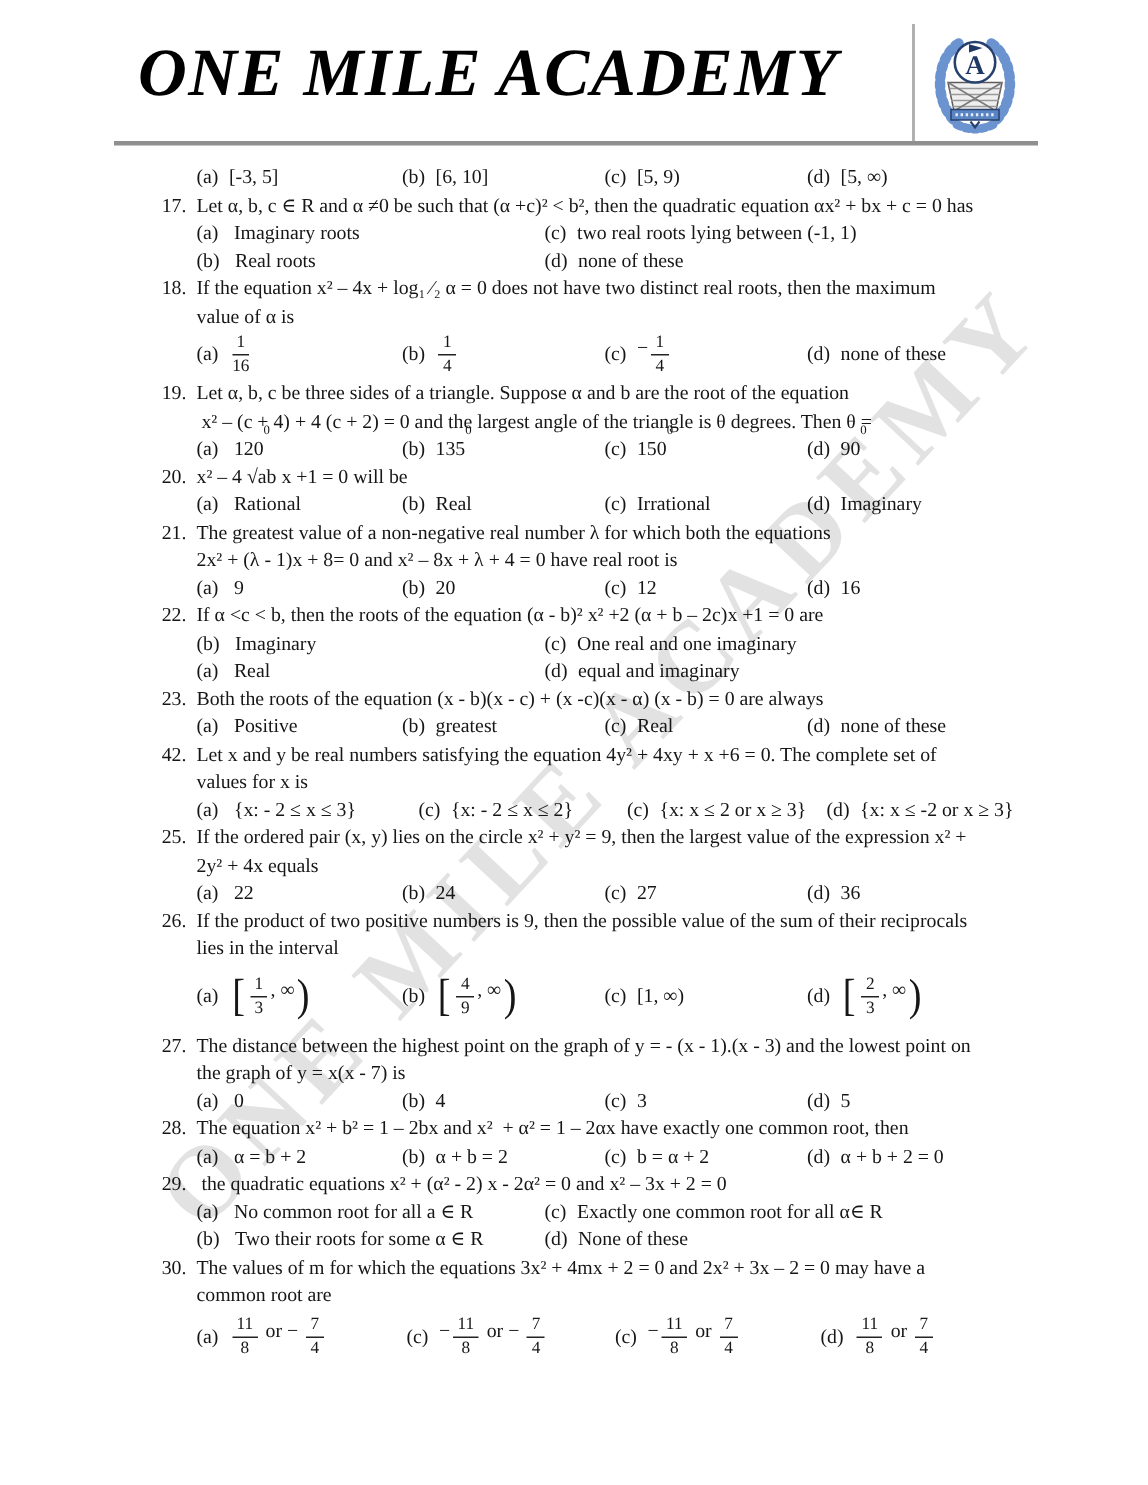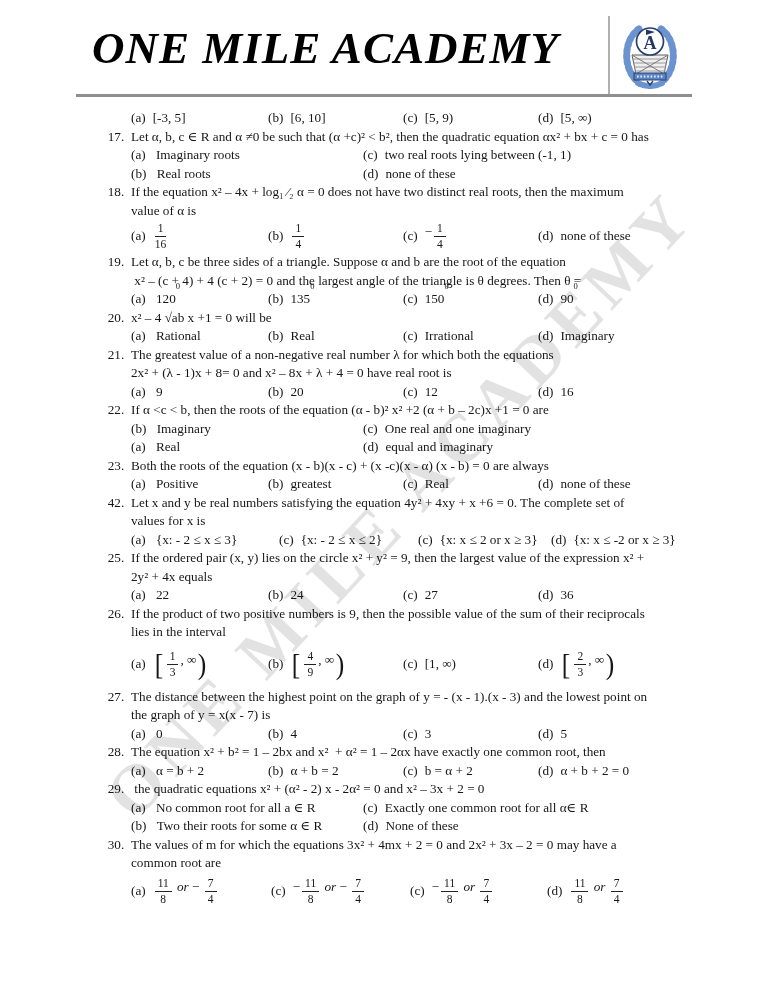--- a/index.html
+++ b/index.html
@@ -48,21 +48,21 @@
 
   .opt { display:flex; align-items:center; white-space:pre-wrap; }
   .olabel { margin-right:7px; }
   .oval { display:inline-flex; white-space:pre-wrap; flex-wrap:nowrap; }
 
   .frac { display:inline-flex; flex-direction:column; align-items:center; line-height:1; font-size:11.5px; margin:0 2px; vertical-align:middle; }
   .frac .fn { padding:0 3px 1.5px; border-bottom:1px solid #222; }
   .frac .fd { padding-top:1.5px; }
   .sup { font-size:8.5px; vertical-align:super; line-height:0; position:relative; top:-4px; }
   .big { font-size:30px; line-height:0.85; font-weight:400; display:inline-block; transform:scaleX(0.85); margin:0 1px; }
-  .ita { font-style:italic; }
+  .ita { }
 </style>
 </head>
 <body>
 
 <div class="page">
 
   <div class="watermark">ONE MILE ACADEMY</div>
 
   <div class="header">
     <h1 class="title">ONE MILE ACADEMY</h1>

